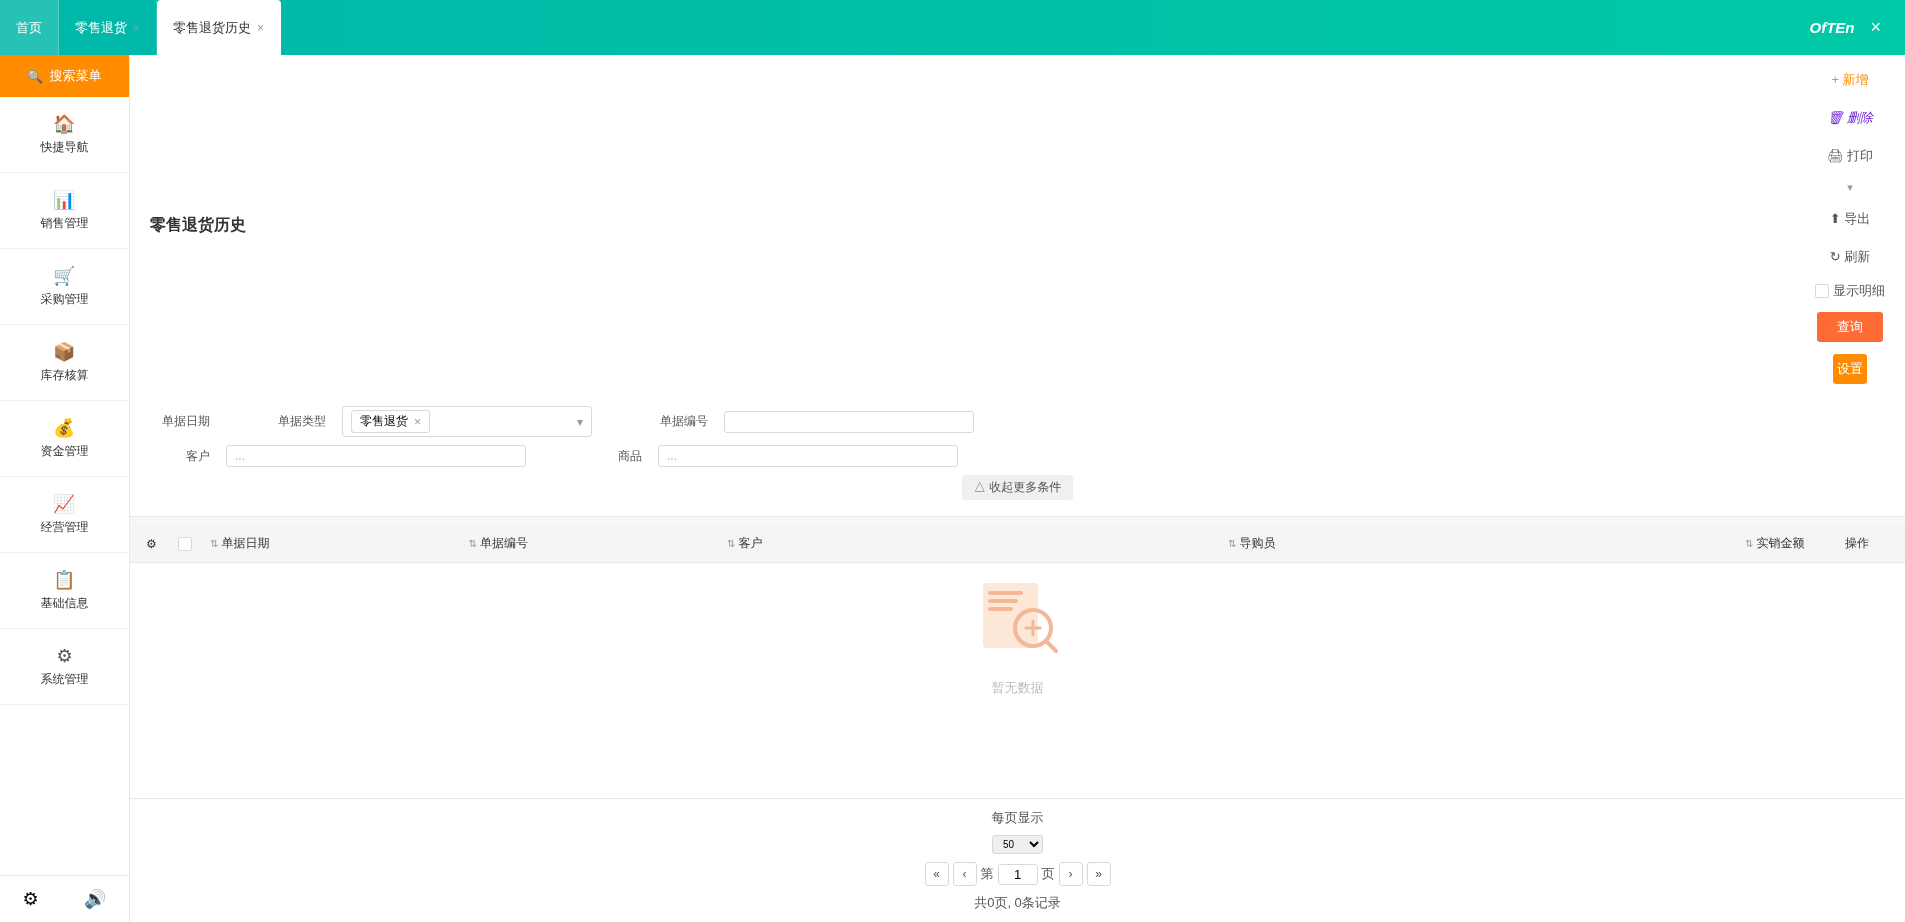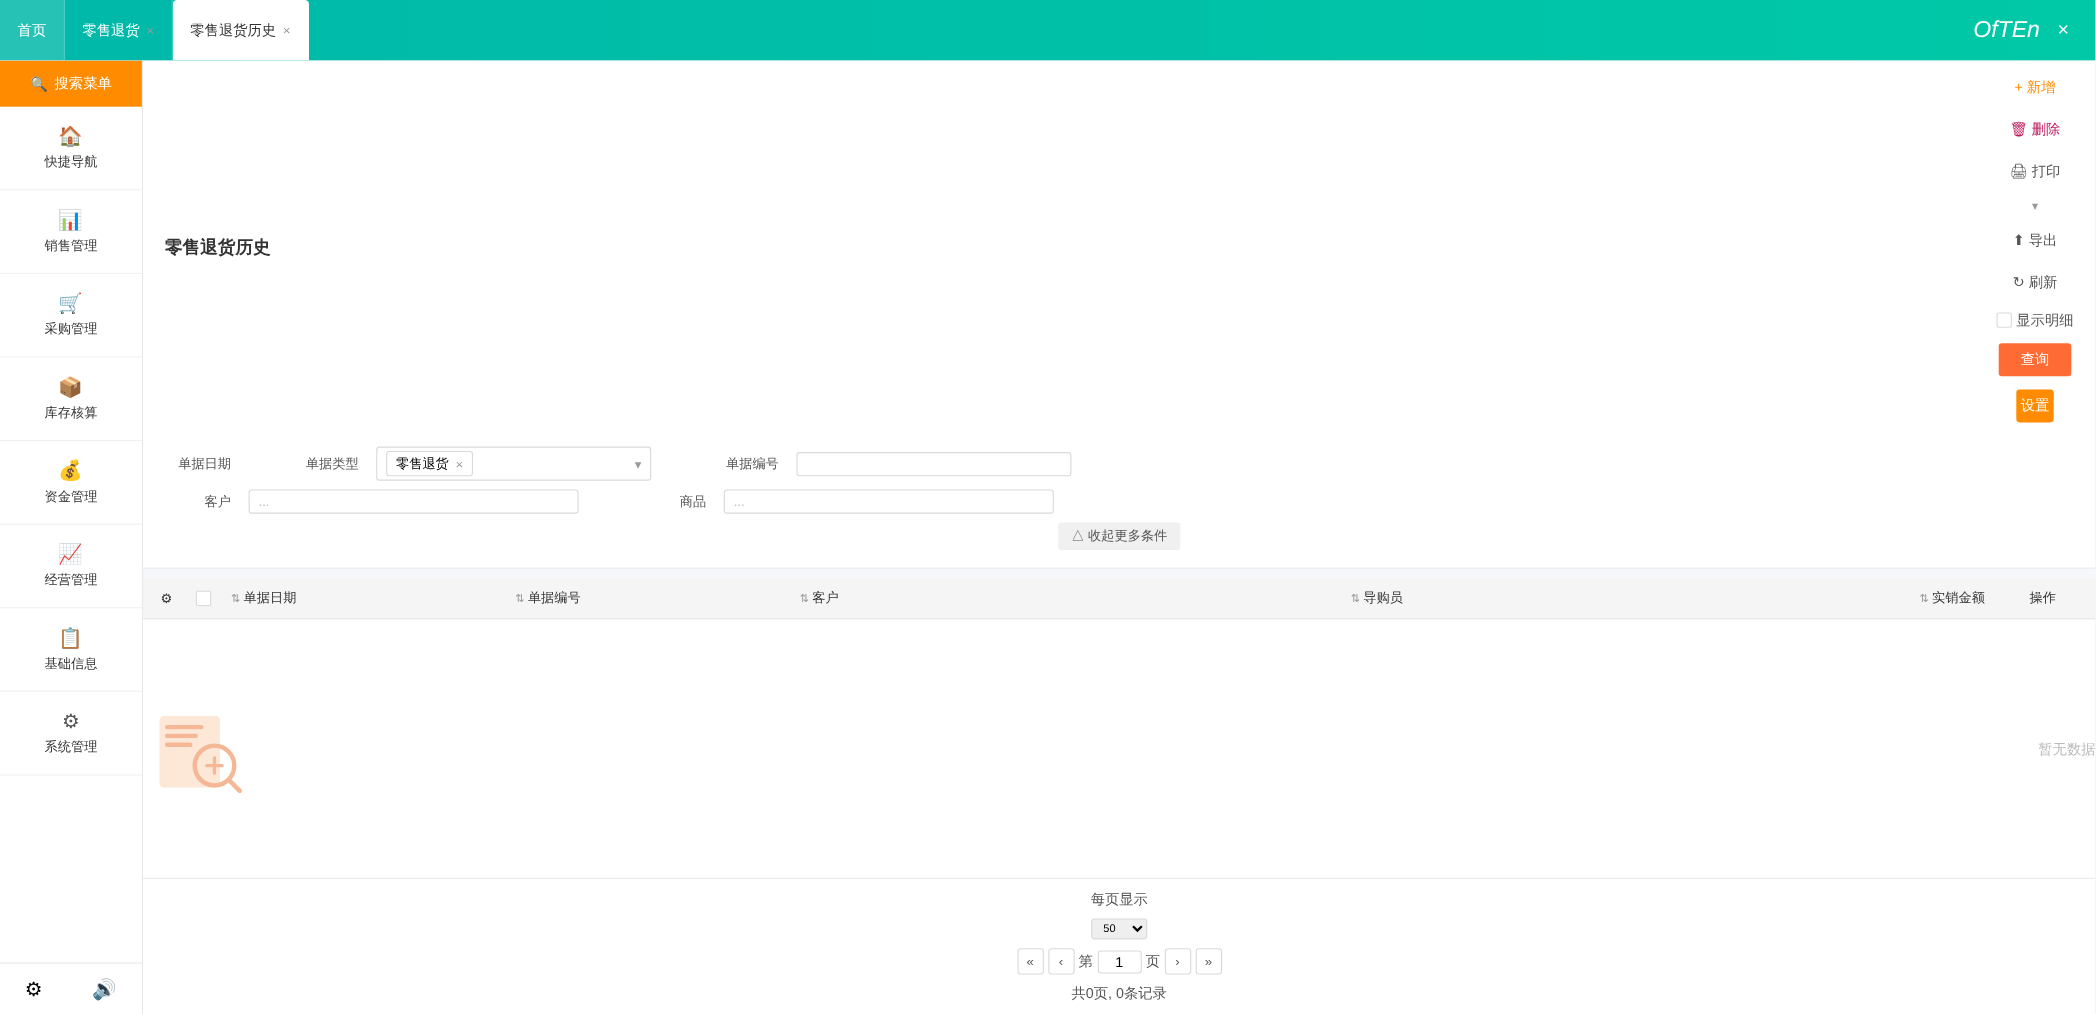--- a/index.html
+++ b/index.html
@@ -135,21 +135,21 @@
       display: flex;
       align-items: center;
       gap: 4px;
       font-size: 13px;
       color: #555;
       cursor: pointer;
       padding: 4px 8px;
       border-radius: 3px;
     }
     .toolbar-btn.new-btn { color: #ff8c00; }
-    .toolbar-btn.delete-btn { color: #be185d; }
+    .toolbar-btn.delete-btn { color: #6d28d9; font-style: italic; }
     .btn-query {
       background: #ff6b35;
       color: #fff;
       border: none;
       padding: 6px 20px;
       border-radius: 3px;
       font-size: 13px;
       cursor: pointer;
     }
     .btn-set {
@@ -293,23 +293,23 @@
     .th-number { flex: 1; min-width: 150px; }
     .th-customer { flex: 2; min-width: 200px; }
     .th-guide { flex: 1; min-width: 120px; }
     .th-amount { min-width: 100px; text-align: right; }
     .th-action { min-width: 60px; text-align: center; }
 
     
     .empty-state {
       flex: 1;
       display: flex;
-      flex-direction: row;
-      align-items: center;
-      justify-content: space-between;
+      flex-direction: column;
+      align-items: center;
+      justify-content: flex-start;
       gap: 16px;
       color: #bbb;
       font-size: 13px;
     }
     .empty-icon {
       width: 100px;
       height: 100px;
     }
 
     
@@ -362,23 +362,23 @@
       width: 14px;
       height: 14px;
       border: 1px solid #d9d9d9;
       border-radius: 2px;
       display: inline-block;
       background: #fff;
     }
 
     .brand-text {
       font-style: italic;
-      font-weight: normal;
-      color: #fff;
-      font-size: 21px;
+      font-weight: bold;
+      color: #fff;
+      font-size: 15px;
     }
   </style>
 </head>
 <body>
 
 <div class="top-bar">
   <div class="top-bar-tabs">
     <div class="tab">
       <span>首页</span>
     </div>

